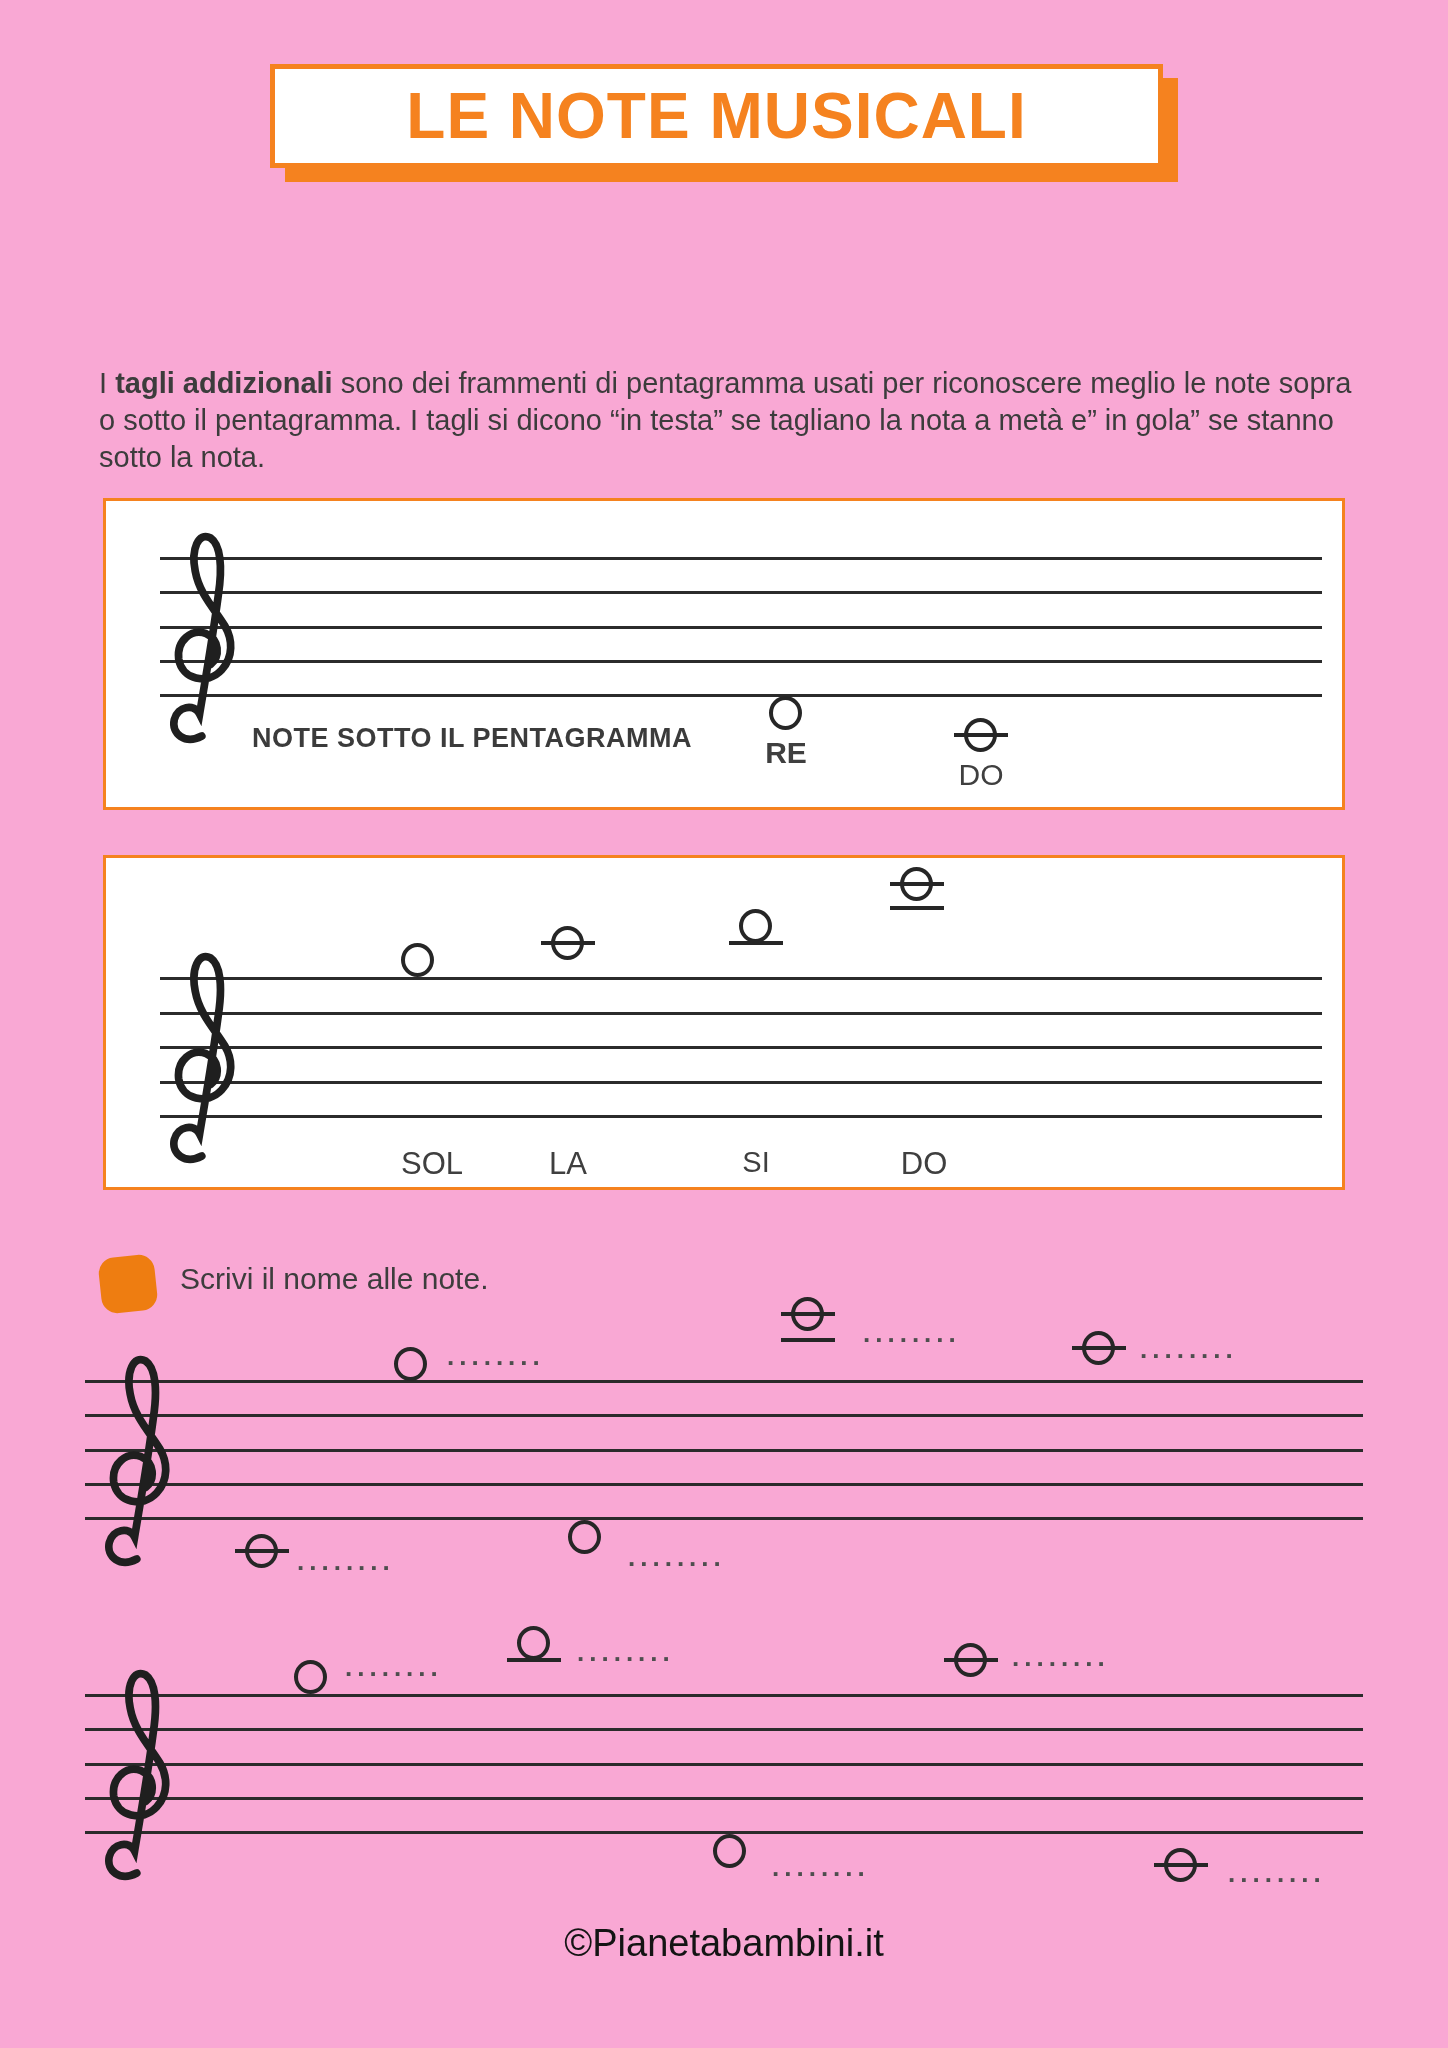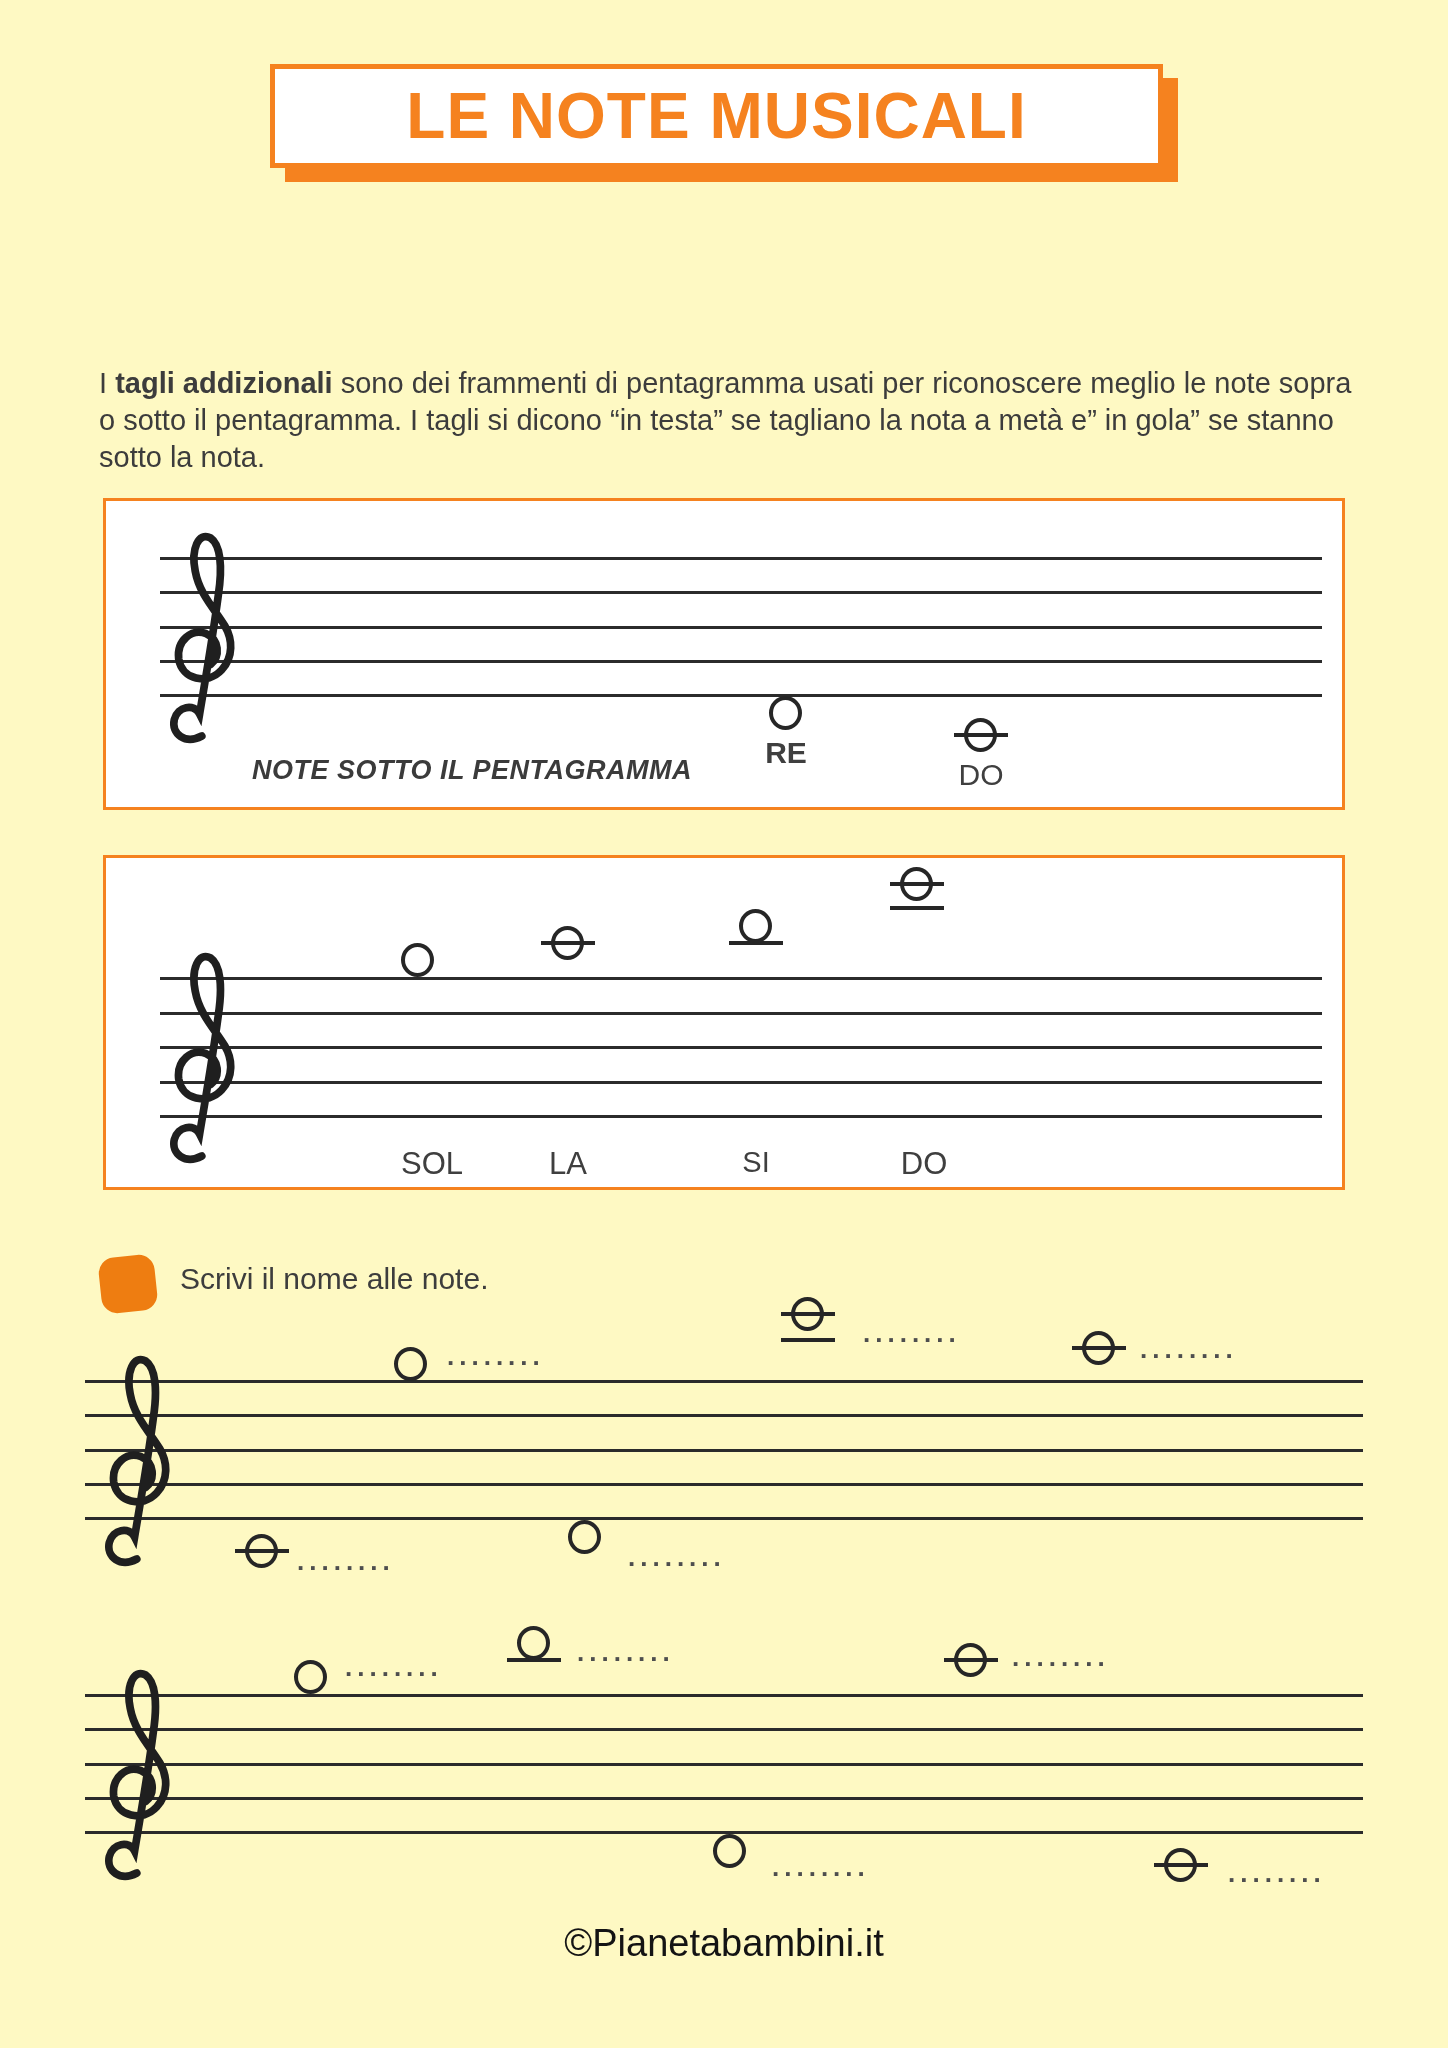--- a/index.html
+++ b/index.html
@@ -1,17 +1,17 @@
 <!DOCTYPE html>
 <html><head>
 <meta charset="utf-8">
 <style>
   html,body{margin:0;padding:0;background:#ffffff;}
   body{font-family:"Liberation Sans", sans-serif;}
-  .page{position:relative;width:1448px;height:2048px;background:#fef9c3;overflow:hidden;}
+  .page{position:relative;width:1448px;height:2048px;background:#f9a8d4;overflow:hidden;}
 
   
   .title-box{position:absolute;left:270px;top:64px;width:893px;height:104px;
     background:#ffffff;border:5px solid #F5821F;box-shadow:15px 14px 0 0 #F5821F;
     display:flex;align-items:center;justify-content:center;box-sizing:border-box;}
   .title-text{color:#F5821F;font-weight:bold;font-size:64px;letter-spacing:1px;white-space:nowrap;}
 
   .subtitle{position:absolute;left:0;right:0;top:228px;text-align:center;
     color:#151515;font-weight:bold;font-size:47px;letter-spacing:.5px;}
 
@@ -64,21 +64,21 @@
 
   <div class="staff-box" style="top:498px;height:312px;"></div>
   <div class="staff-line" style="left:160px;top:557px;width:1162px;"></div>
   <div class="staff-line" style="left:160px;top:591px;width:1162px;"></div>
   <div class="staff-line" style="left:160px;top:626px;width:1162px;"></div>
   <div class="staff-line" style="left:160px;top:660px;width:1162px;"></div>
   <div class="staff-line" style="left:160px;top:694px;width:1162px;"></div>
   <svg class="clef" style="left:165px;top:527px;" viewBox="0 0 70 200">
       <use href="#clef-path"></use>
     </svg>
-  <div class="box-label" style="left:252px;top:755px;font-style:italic;">NOTE SOTTO IL PENTAGRAMMA</div>
+  <div class="box-label" style="left:252px;top:723px;">NOTE SOTTO IL PENTAGRAMMA</div>
 
   <div class="note-head" style="left:769px;top:696px;"></div>
   <div class="note-name" style="left:741px;top:736px;font-weight:bold;">RE</div>
 
   <div class="ledger" style="left:954px;top:733px;"></div>
   <div class="note-head" style="left:964px;top:718px;"></div>
   <div class="note-name" style="left:936px;top:758px;">DO</div>
 
   <div class="staff-box" style="top:855px;height:335px;"></div>
   <div class="staff-line" style="left:160px;top:977px;width:1162px;"></div>

